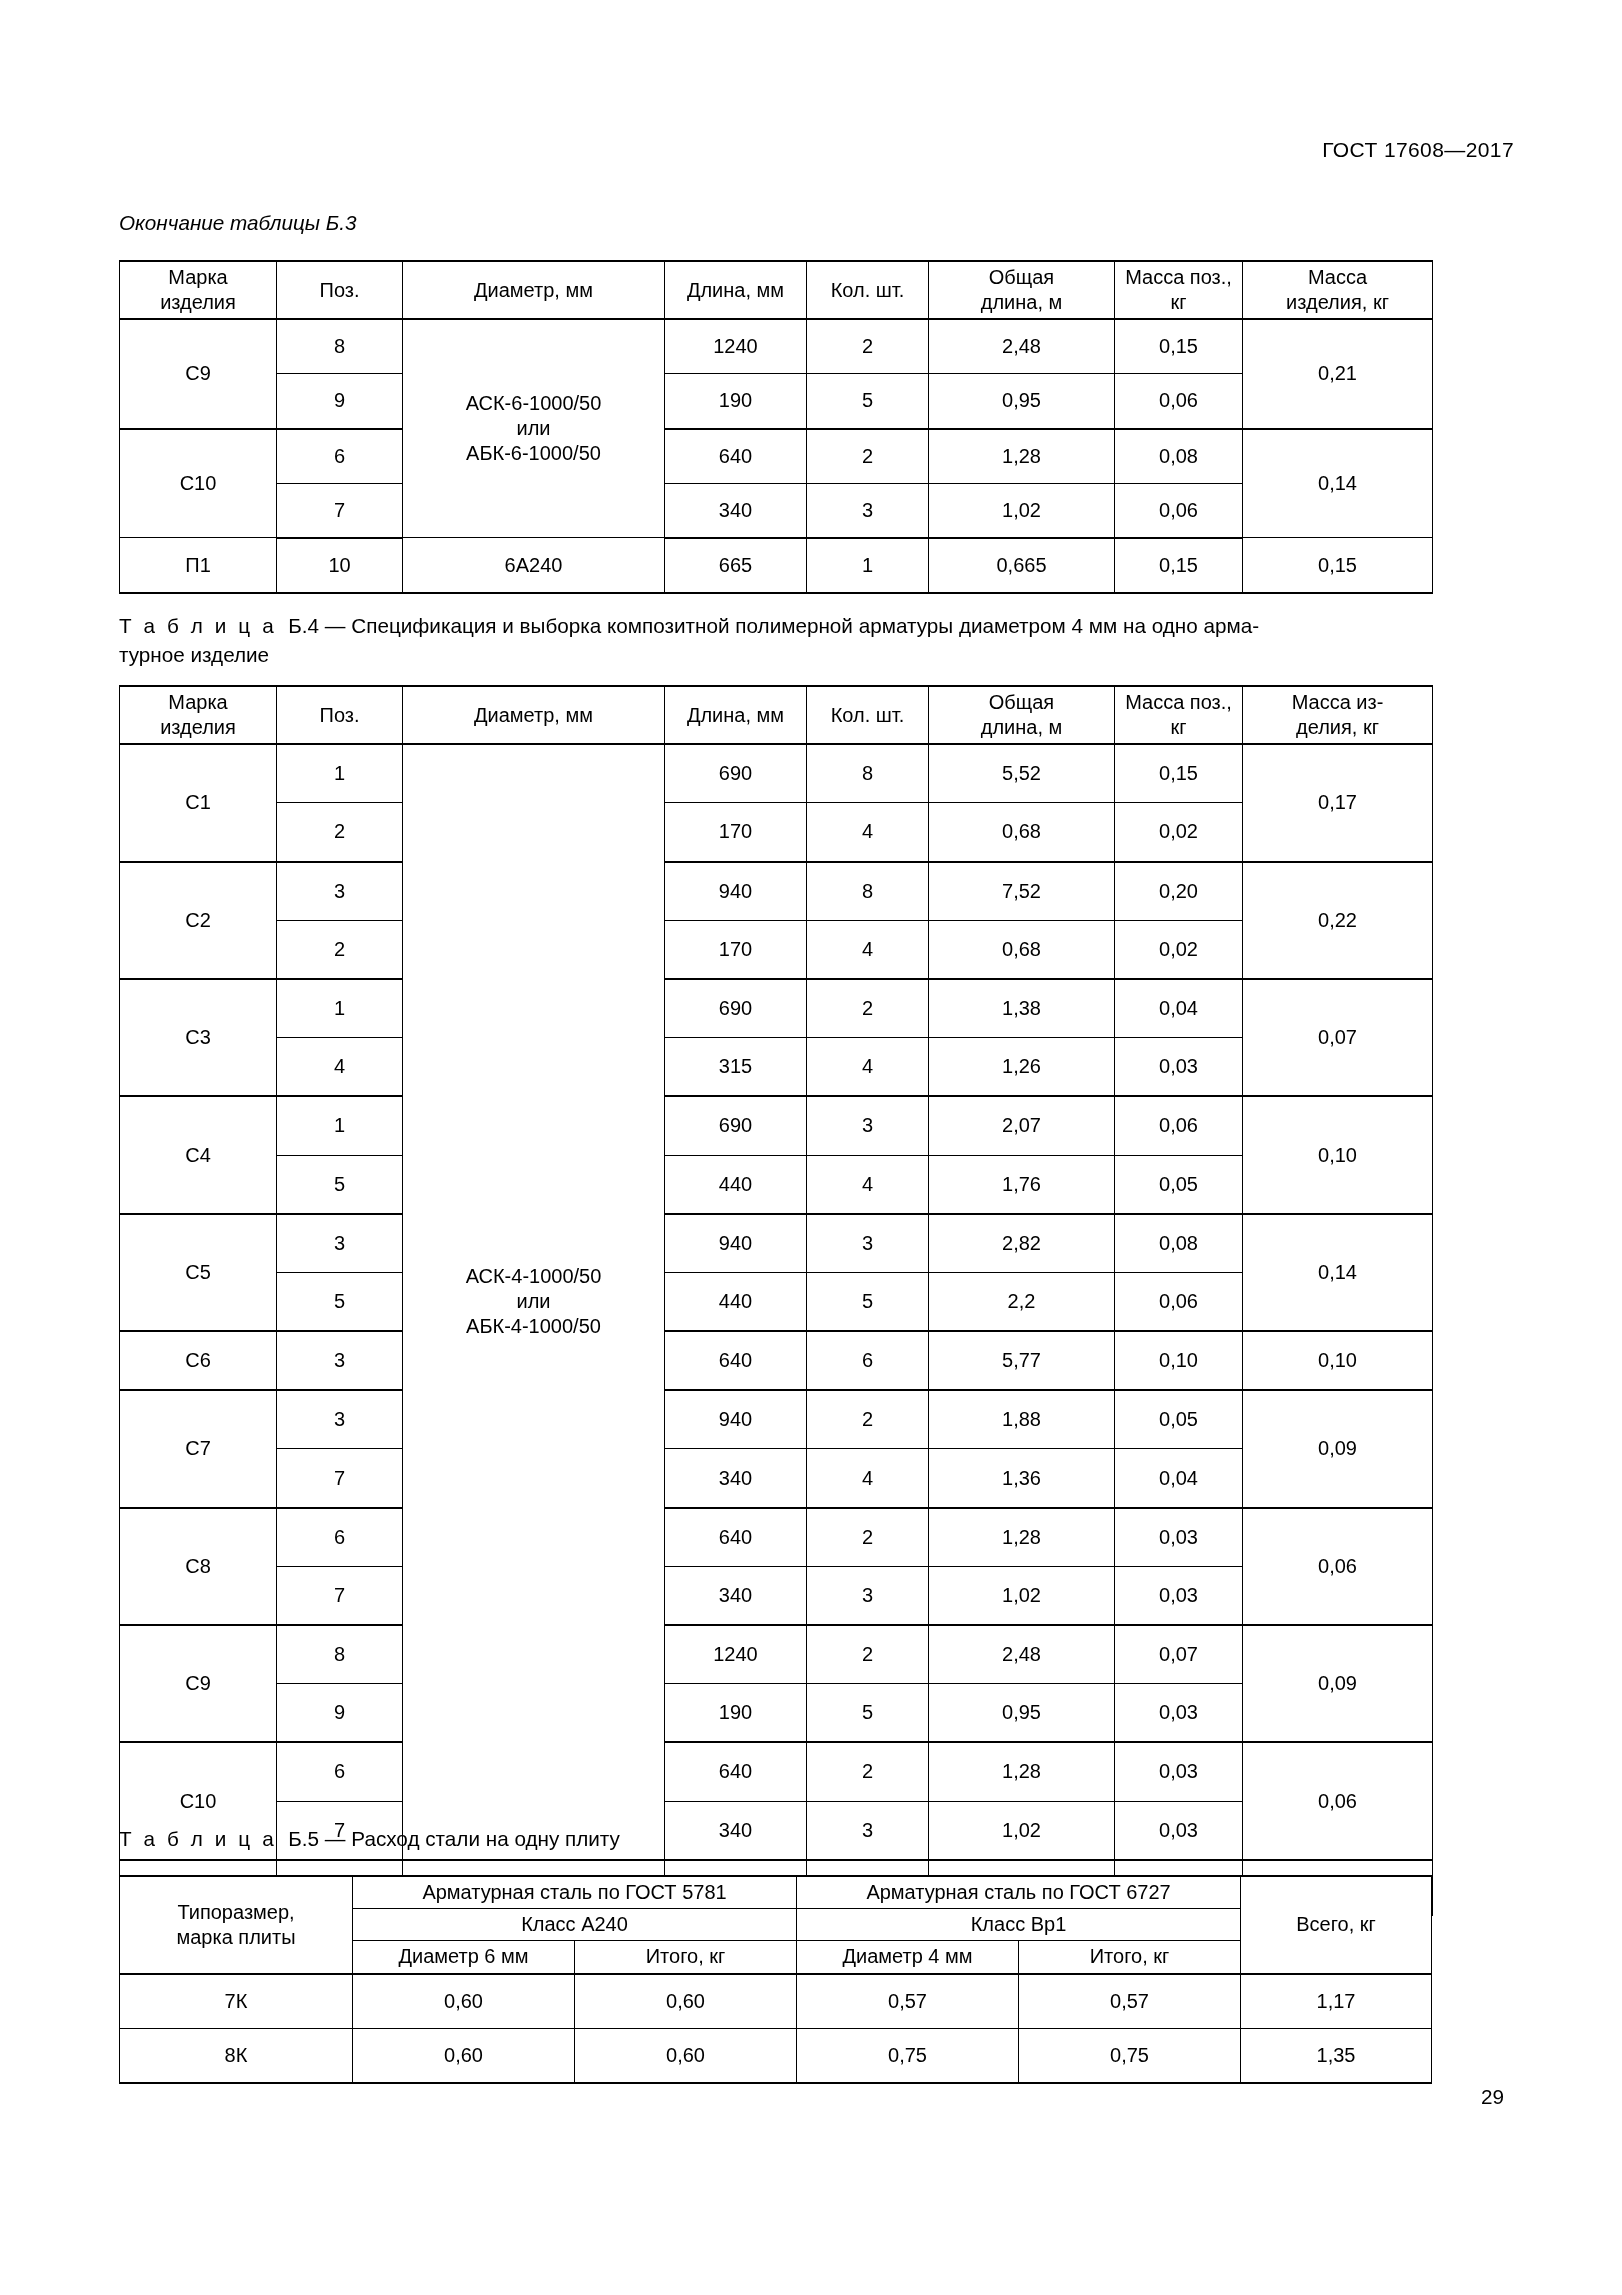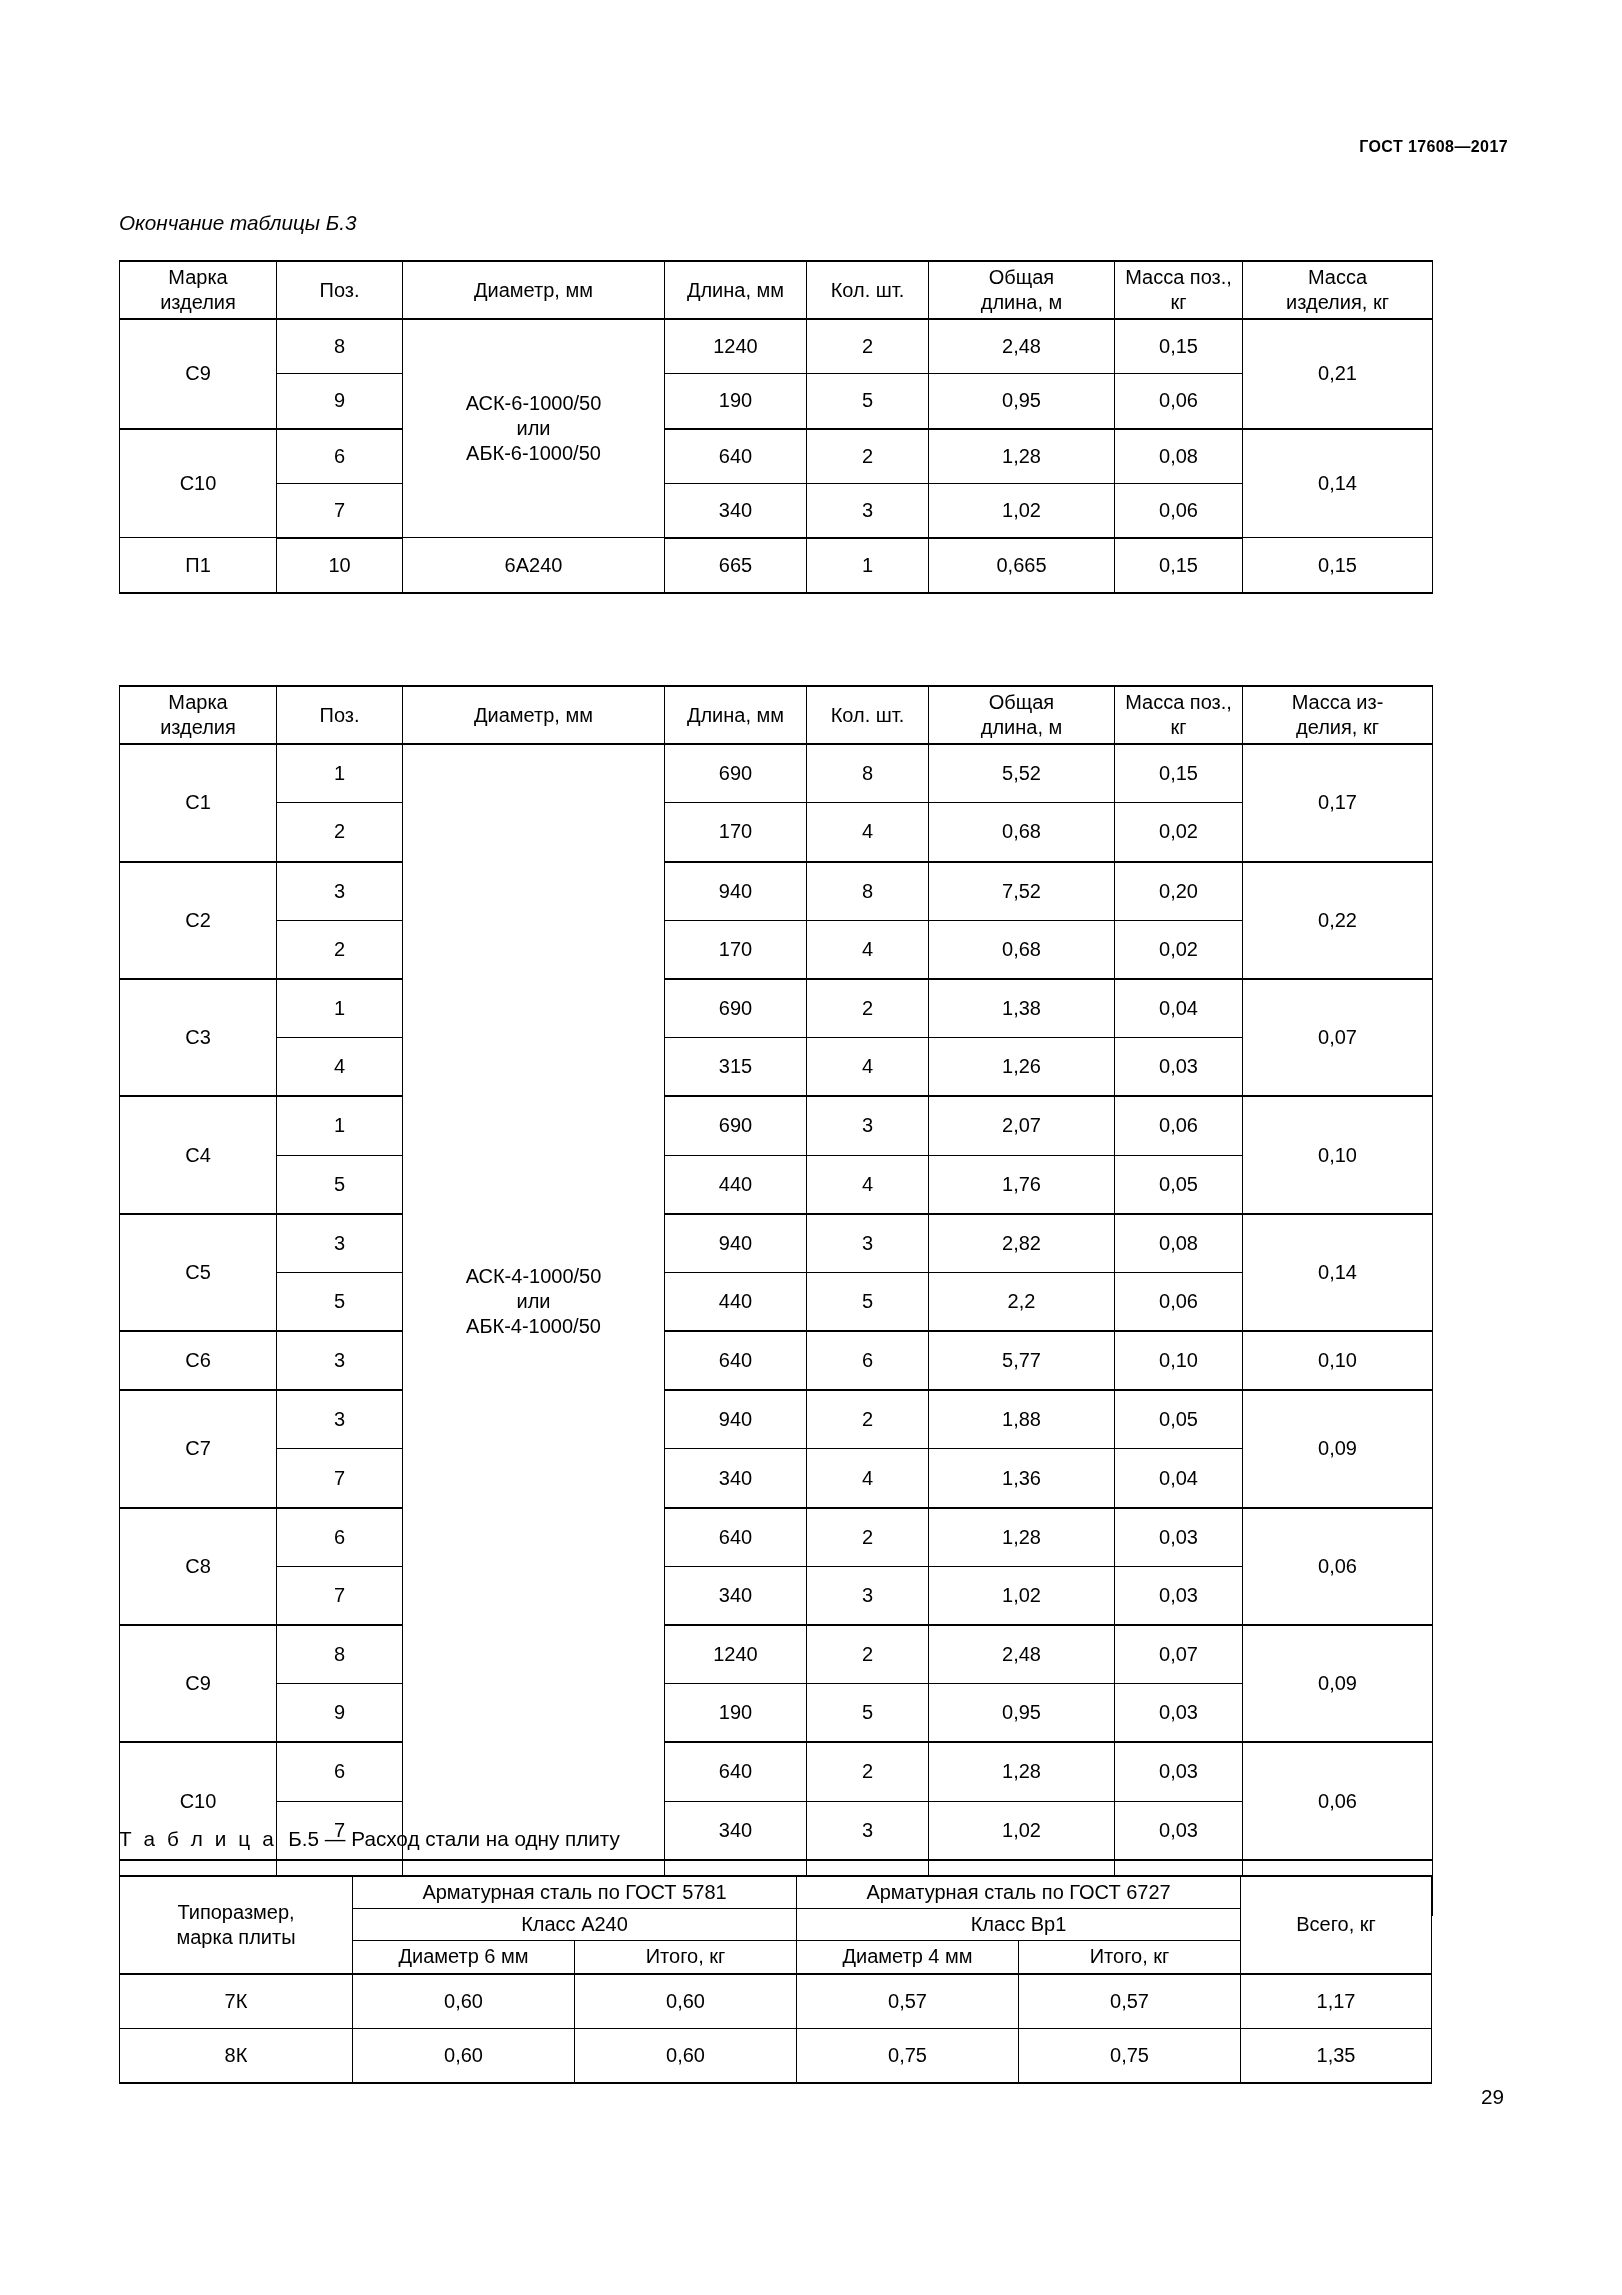--- a/index.html
+++ b/index.html
@@ -21,23 +21,23 @@
     width: 1623px;
     height: 2295px;
     box-sizing: border-box;
     padding: 0;
   }
 
   
   .doc-header {
     position: absolute;
     top: 138px;
-    right: 115px;
-    font-size: 16px;
-    font-weight: bold;
+    right: 109px;
+    font-size: 21px;
+    font-weight: normal;
     letter-spacing: 0.4px;
     white-space: nowrap;
   }
 
   
   .caption-italic {
     position: absolute;
     left: 119px;
     font-size: 20.7px;
     font-style: italic;
@@ -175,20 +175,26 @@
         <td class="outer-bottom" style="height: 47px;">6А240</td>
         <td class="outer-bottom" style="height: 47px;">665</td>
         <td class="outer-bottom" style="height: 47px;">1</td>
         <td class="outer-bottom" style="height: 47px;">0,665</td>
         <td class="outer-bottom" style="height: 47px;">0,15</td>
         <td class="outer-bottom" style="height: 47px;">0,15</td>
       </tr>
     </tbody>
   </table>
 
+  <div class="caption" style="top:612px;">
+    <span class="tbl-word">Т а б л и ц а</span>&nbsp;
+    <span>Б.4</span>
+    <span>— Спецификация и выборка композитной полимерной арматуры диаметром 4 мм на одно арма-</span><br>
+    <span>турное изделие</span>
+  </div>
 
   <table class="gost" style="left:119px; top:685px; width:1312px;">
     <colgroup>
       <col style="width:157px">
         <col style="width:126px">
         <col style="width:262px">
       <col style="width:142px">
         <col style="width:122px">
         <col style="width:186px">
       <col style="width:128px">

